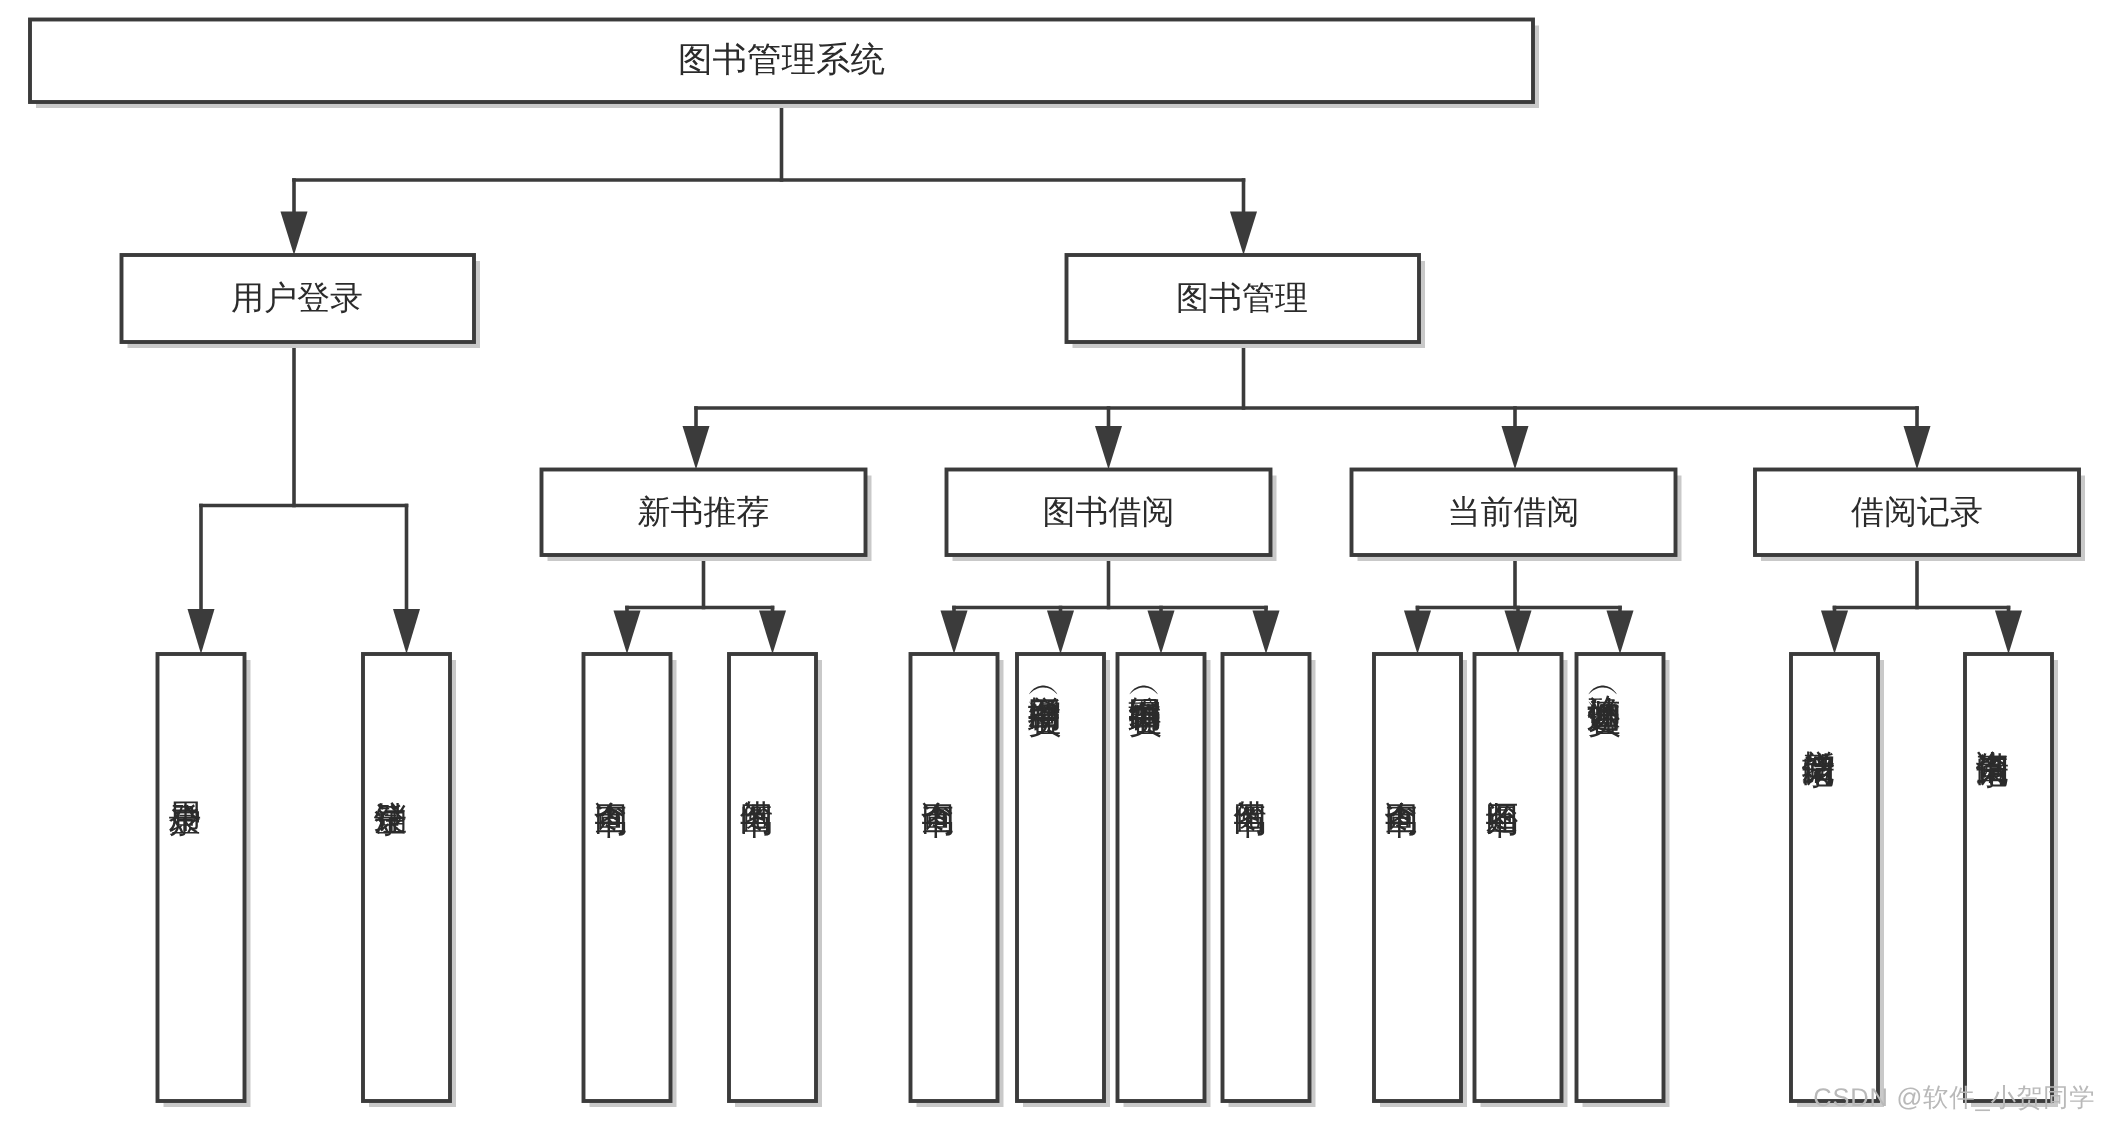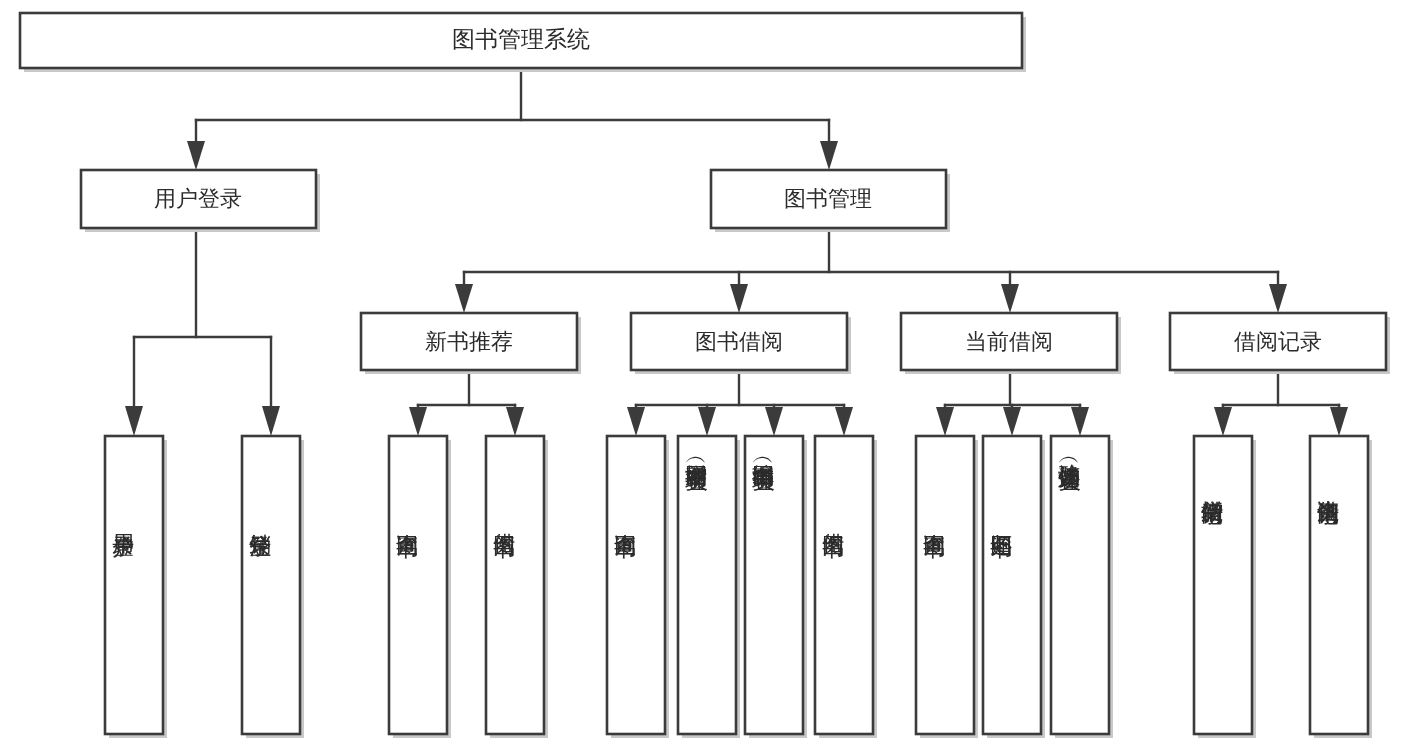--- a/index.html
+++ b/index.html
@@ -237,14 +237,15 @@
   <div class="leaf-label" style="left:752px; top:446px; height:280px;">编辑图书（管理员）</div>
   <div class="leaf-label" style="left:822px; top:516px; height:200px;">借阅图书</div>
 
   <div class="leaf-label" style="left:923px; top:516px; height:200px;">查询图书</div>
   <div class="leaf-label" style="left:990px; top:516px; height:200px;">归还图书</div>
   <div class="leaf-label" style="left:1058px; top:446px; height:280px;">确认归还（管理员）</div>
 
   <div class="leaf-label" style="left:1201px; top:482px; height:240px;">新增借阅记录</div>
   <div class="leaf-label" style="left:1317px; top:482px; height:240px;">查询借阅记录</div>
 
+  <div class="watermark">CSDN @软件_小贺同学</div>
 
 </div>
 
 </body></html>

